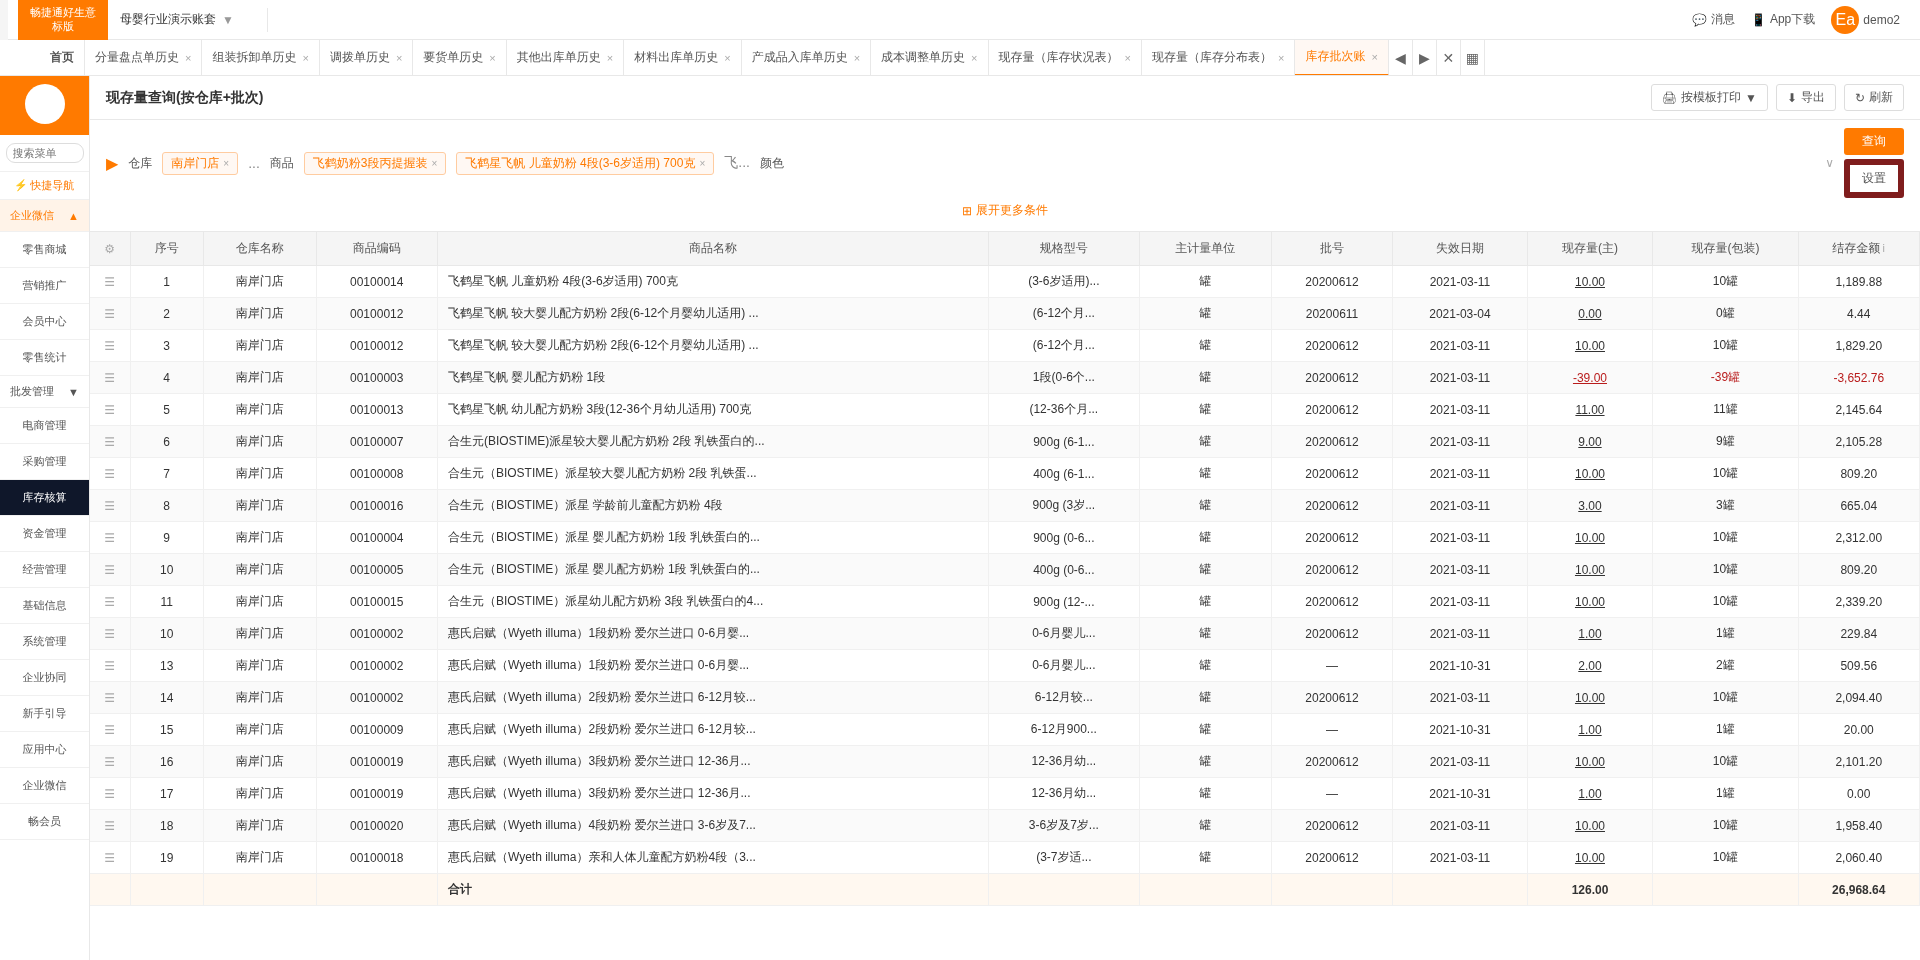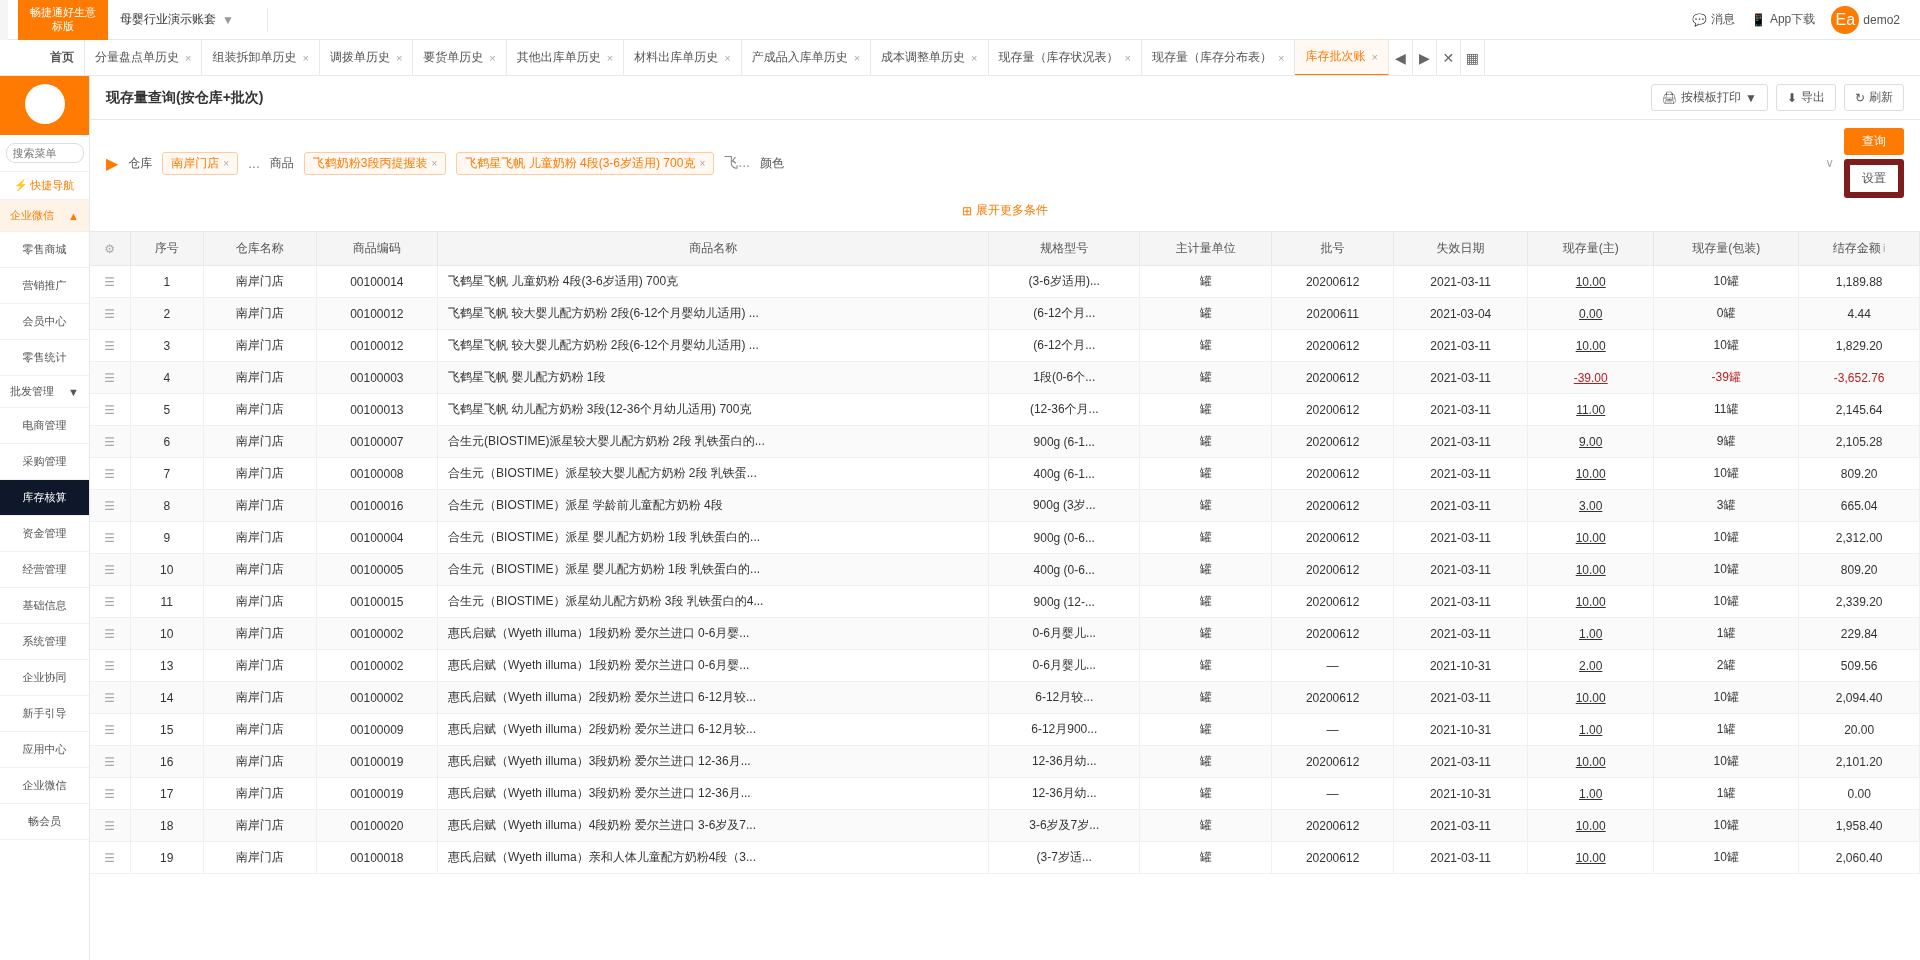--- a/index.html
+++ b/index.html
@@ -604,18 +604,32 @@
     <td>00100018</td>
     <td class="left">惠氏启赋（Wyeth illuma）亲和人体儿童配方奶粉4段（3...</td>
     <td>(3-7岁适...</td>
     <td>罐</td>
     <td>20200612</td>
     <td>2021-03-11</td>
     <td class="underline-num">10.00</td>
     <td>10罐</td>
     <td>2,060.40</td>
   </tr>
+            <tr class="total-row">
+  <td></td>
+  <td></td>
+  <td></td>
+  <td></td>
+  <td class="left">合计</td>
+  <td></td>
+  <td></td>
+  <td></td>
+  <td></td>
+  <td>126.00</td>
+  <td></td>
+  <td>26,968.64</td>
+</tr>
           </tbody>
       </table>
     </div>
 
   </div>
 </div>
 
 </body></html>

